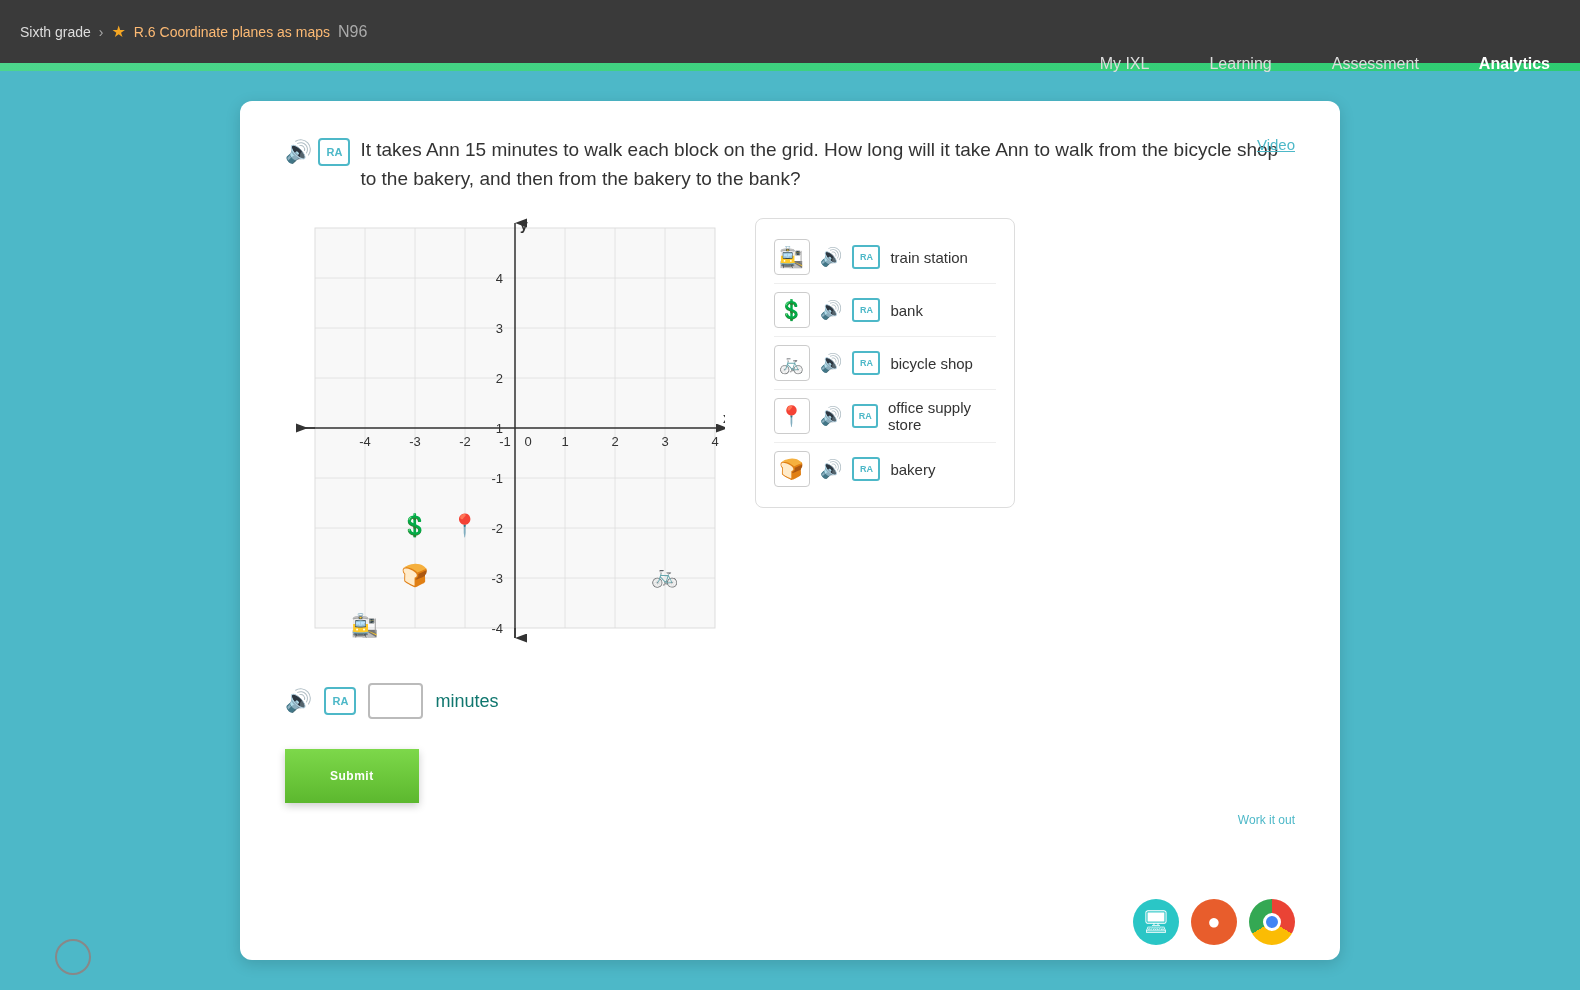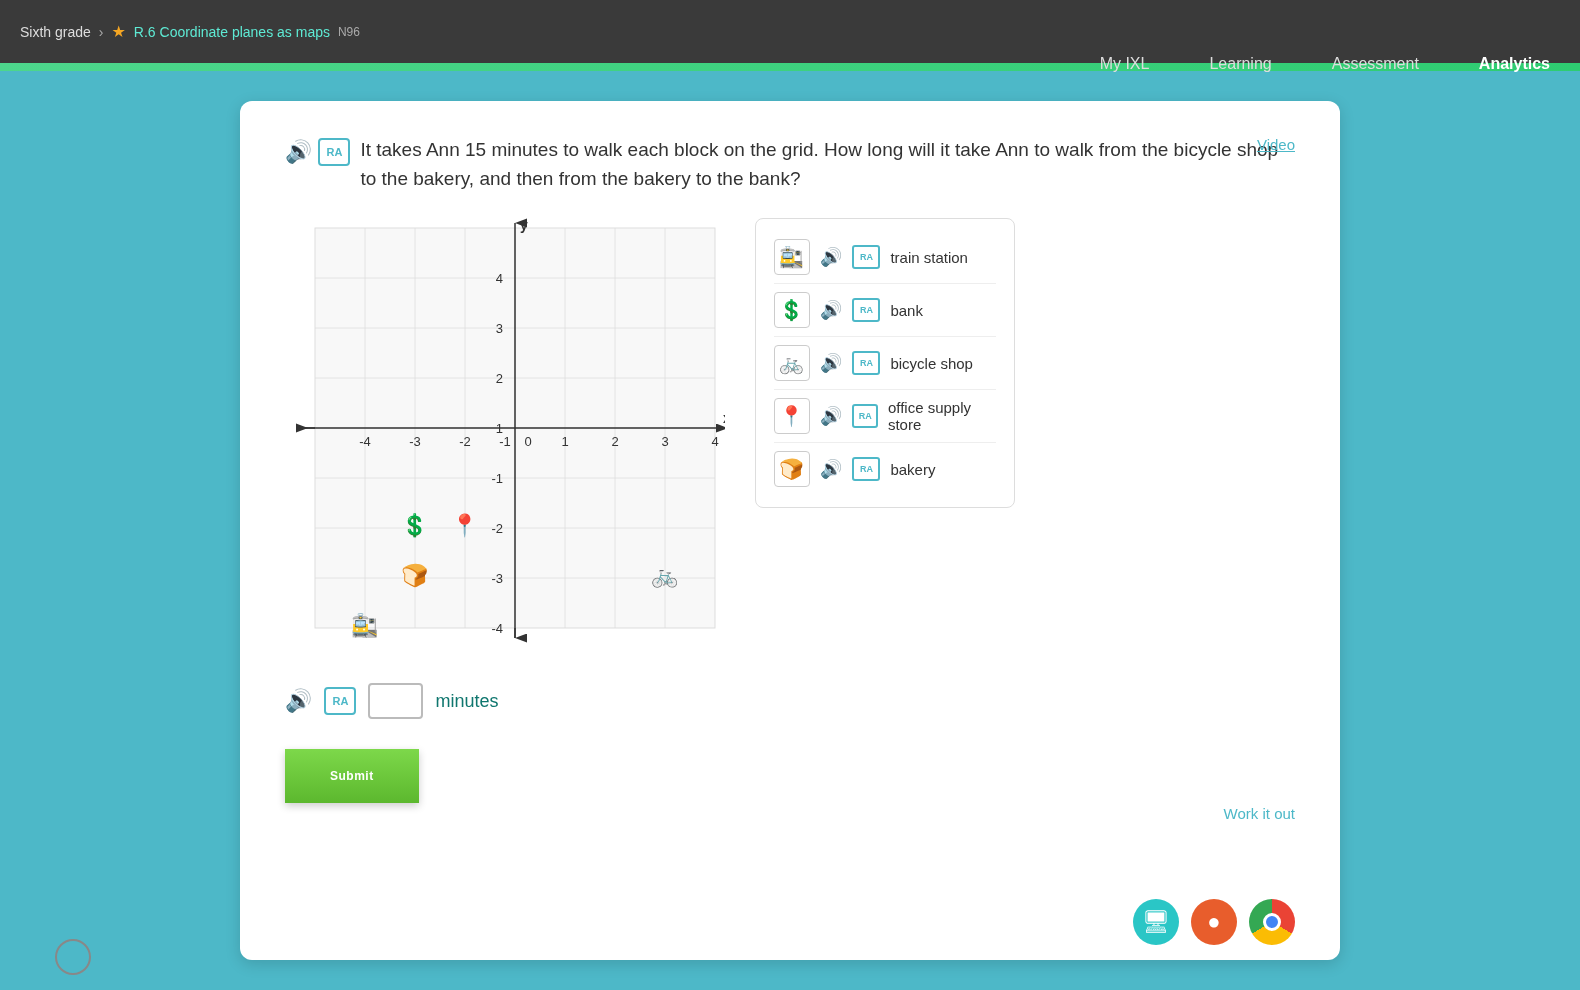--- a/index.html
+++ b/index.html
@@ -33,25 +33,25 @@
       color: #ddd;
     }
     .nav-breadcrumb .arrow {
       color: #aaa;
     }
     .nav-breadcrumb .star {
       color: #f5a623;
       font-size: 16px;
     }
     .nav-breadcrumb .skill {
-      color: #5eead4;
+      color: #fdba74;
     }
     .nav-breadcrumb .skill-id {
       color: #aaa;
-      font-size: 12px;
+      font-size: 16px;
     }
     .nav-tabs {
       position: absolute;
       right: 0;
       top: 0;
       height: 100%;
       display: flex;
       align-items: center;
       margin-top: 32px;
     }
@@ -249,22 +249,22 @@
       font-weight: 700;
       cursor: pointer;
       letter-spacing: 0.5px;
       box-shadow: 0 3px 8px rgba(0,0,0,0.2);
     }
 
     
     .work-it-out {
       text-align: right;
       color: #4db8c8;
-      font-size: 15px;
-      margin-top: 2px;
+      font-size: 12px;
+      margin-top: 10px;
       cursor: pointer;
       font-weight: 500;
     }
 
     
     .bottom-bar {
       position: absolute;
       bottom: 15px;
       right: 45px;
       display: flex;

